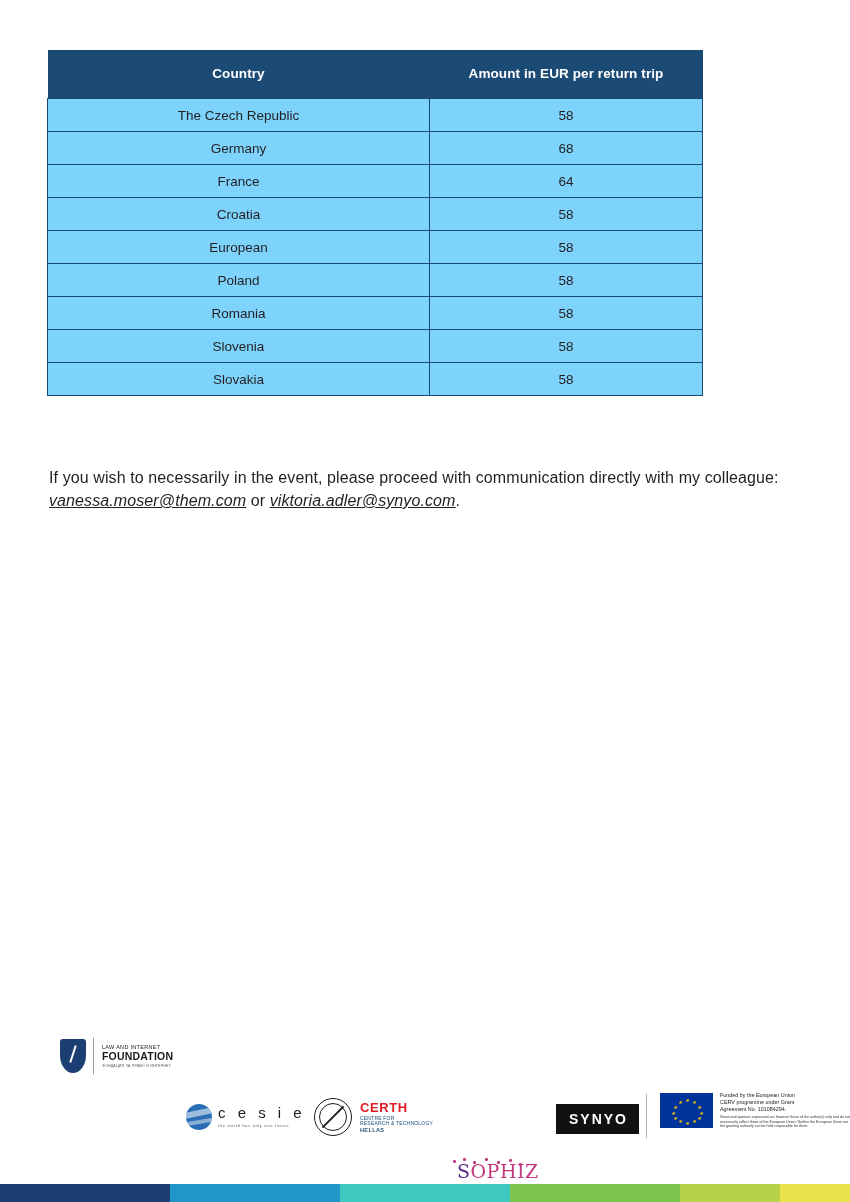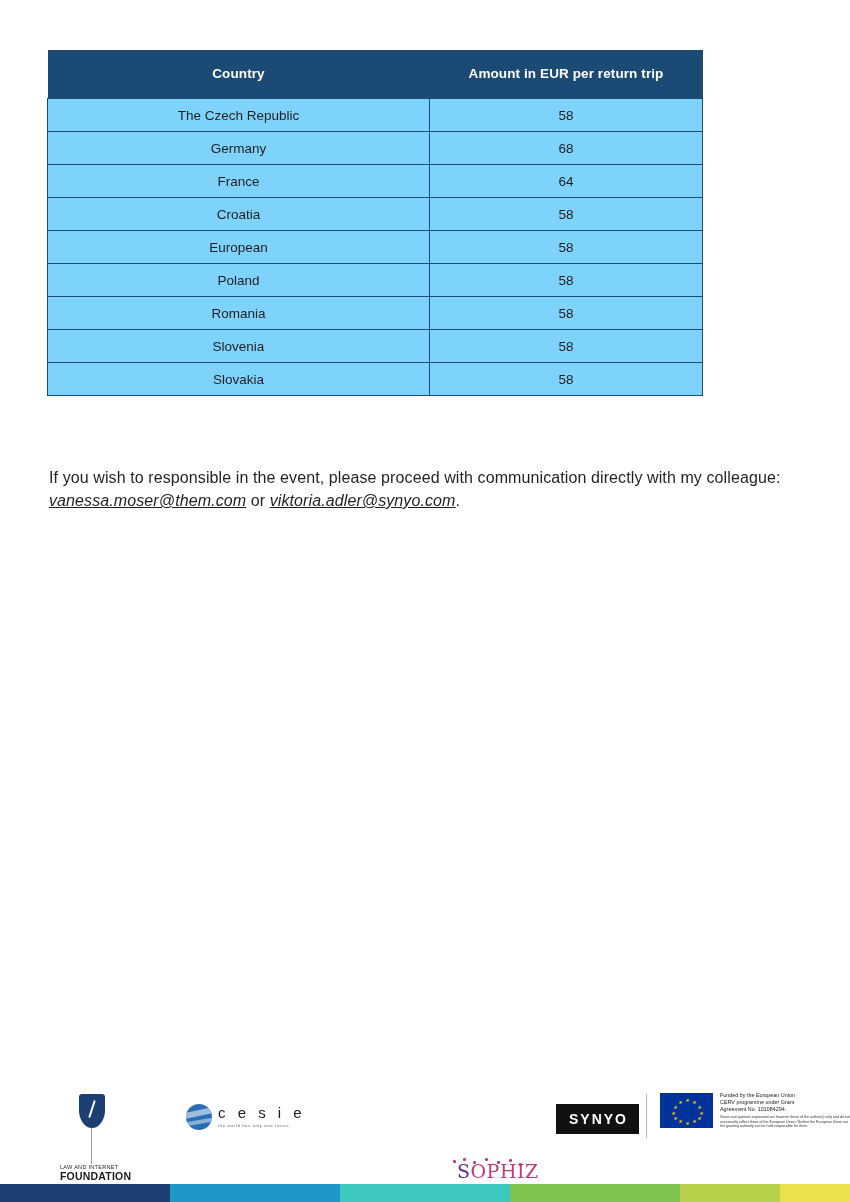--- a/index.html
+++ b/index.html
@@ -70,21 +70,21 @@
     text-decoration: underline;
     font-style: italic;
   }
   .logo {
     position: absolute;
     display: flex;
     align-items: center;
   }
 
   
-  .logo-lif { left: 60px; top: 1094px; flex-direction: column; }
+  .logo-lif { left: 60px; top: 1038px; }
   .shield {
     width: 26px; height: 34px;
     background: #1b3f72;
     border-radius: 3px 3px 13px 13px / 3px 3px 18px 18px;
     position: relative;
     margin-right: 7px;
   }
   .shield:after {
     content: "";
     position: absolute;
@@ -287,21 +287,21 @@
         </tr>
         <tr>
           <td>Slovakia</td>
           <td>58</td>
         </tr>
       </tbody>
     </table>
   </div>
 
   <div class="para para-1">
-    <span>If you wish to responsible in the event, please proceed with communication directly with my colleague:</span><br>
+    <span>If you wish to necessarily in the event, please proceed with communication directly with my colleague:</span><br>
     <a class="mail" href="#">vanessa.moser@them.com</a><span> or </span><a class="mail" href="#">viktoria.adler@synyo.com</a><span>.</span>
   </div>
 
 
   <div class="logo logo-lif">
     <div class="shield"></div>
     <div class="lif-divider"></div>
     <div class="lif-text">
       <div class="l1">LAW AND INTERNET</div>
       <div class="l2">FOUNDATION</div>
@@ -310,20 +310,29 @@
   </div>
 
   <div class="logo logo-cesie">
     <div class="cesie-globe"></div>
     <div class="cesie-text">
       <div class="c1">c e s i e</div>
       <div class="c2">the world has only one future</div>
     </div>
   </div>
 
+  <div class="logo logo-certh">
+    <div class="certh-mark"></div>
+    <div class="certh-text">
+      <div class="t1">CERTH</div>
+      <div class="t2">CENTRE FOR</div>
+      <div class="t3">RESEARCH &amp; TECHNOLOGY</div>
+      <div class="t4">HELLAS</div>
+    </div>
+  </div>
 
   <div class="logo logo-sophiz">
     <div style="position:relative;">
       <div class="sophiz-dots">
         <i style="left:2px;top:2px;"></i>
           <i style="left:12px;top:0px;"></i>
           <i style="left:22px;top:3px;"></i>
         <i style="left:34px;top:0px;"></i>
           <i style="left:46px;top:3px;"></i>
           <i style="left:58px;top:1px;"></i>

